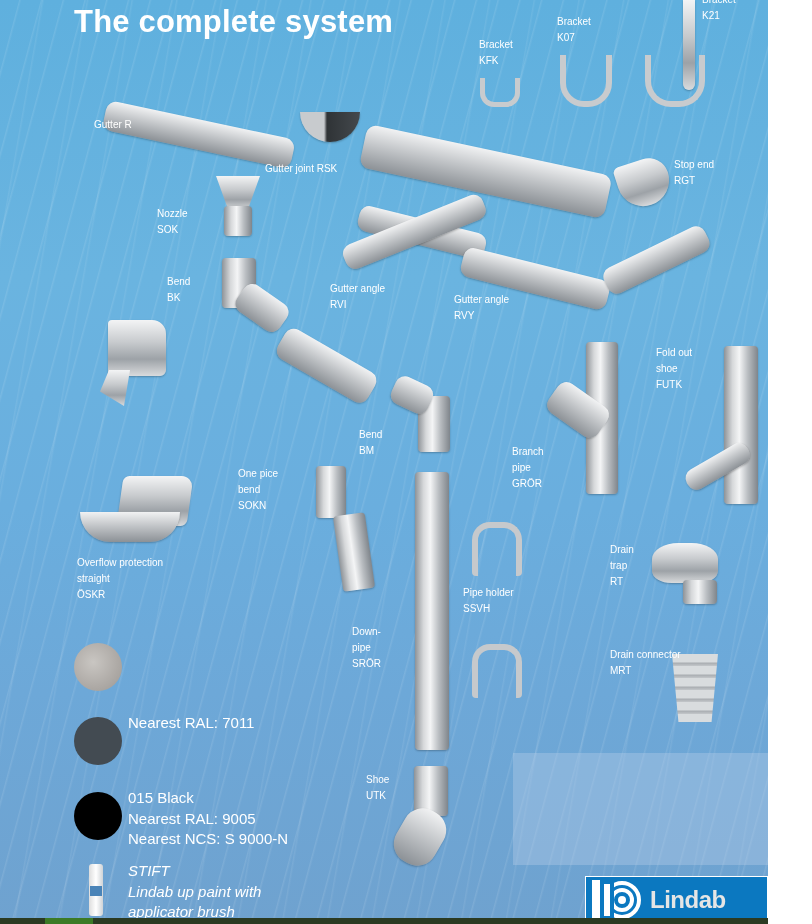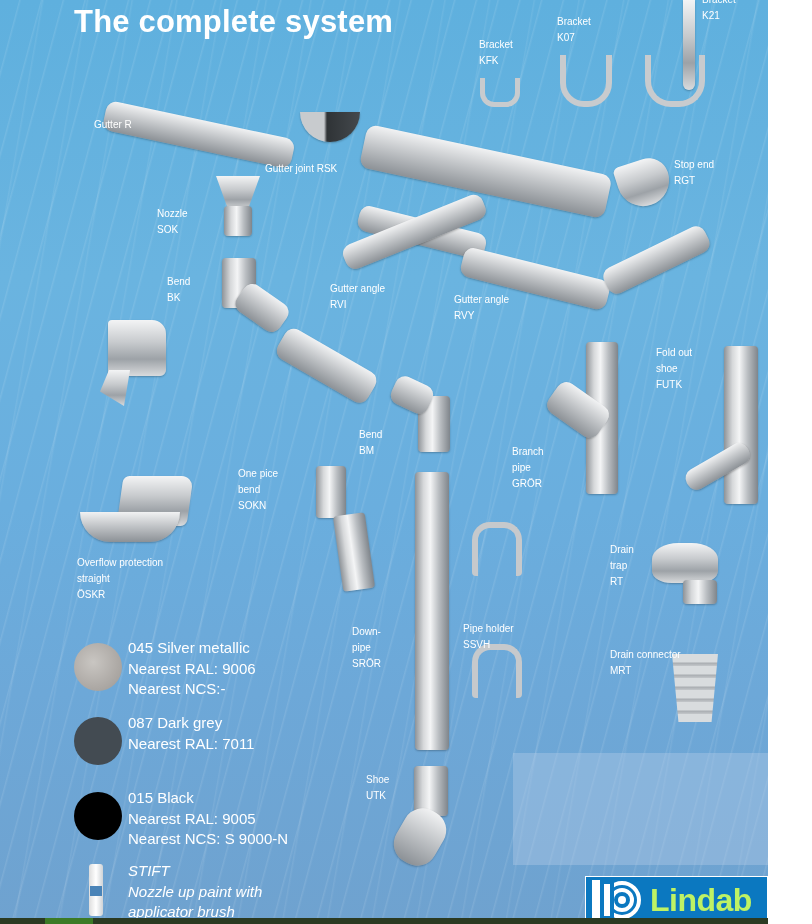--- a/index.html
+++ b/index.html
@@ -21,21 +21,21 @@
   .pipe-v { background: linear-gradient(90deg,#8e9398 0%,#d6d8da 25%,#f4f5f6 45%,#b9bdc1 70%,#7f858b 100%); border-radius:4px; }
   .pipe-d { background: linear-gradient(180deg,#f1f2f3 0%,#c3c6c9 45%,#8c9196 100%); border-radius:10px; }
   .swatch { position:absolute; width:48px; height:48px; border-radius:50%; }
   .sw-silver { background: radial-gradient(circle at 40% 40%, #c9c6c2 0%, #aeaaa6 60%, #9c9894 100%); }
   .sw-grey { background:#434b52; }
   .sw-black { background:#000; }
   .color-txt { position:absolute; color:#fff; font-size:15px; line-height:20.5px; }
   .panel { position:absolute; left:513px; top:753px; width:256px; height:112px; background:rgba(190,210,235,0.35); }
   .logo { position:absolute; left:585px; top:876px; width:183px; height:48px; background:#0b78c0; border:1px solid #fff; box-sizing:border-box; display:flex; align-items:center; }
   .logo-mark { width:52px; height:40px; margin-left:6px; position:relative; }
-  .logo-text { color:#bef264; font-weight:bold; font-size:32px; margin-left:6px; letter-spacing:-0.5px; }
+  .logo-text { color:#e5e5e5; font-weight:bold; font-size:24px; margin-left:6px; letter-spacing:-0.5px; }
   .reg { position:absolute; left:771px; top:876px; color:#fff; font-size:9px; }
   .bottom-strip { position:absolute; left:0; top:918px; width:812px; height:6px; background:#2b3a22; }
   .bottom-strip .green { position:absolute; left:45px; top:0; width:48px; height:6px; background:#3c7a26; }
   .pen { position:absolute; left:89px; top:864px; width:14px; height:52px; border-radius:3px; background:linear-gradient(90deg,#ddd,#fff,#cfd3d6); }
   .pen::after { content:""; position:absolute; left:1px; top:22px; width:12px; height:10px; background:#4a84b8; }
 </style>
 </head>
 <body>
 
 <div class="page">
@@ -123,61 +123,55 @@
 ÖSKR</div>
 
   <div class="metal" style="left:652px;top:543px;width:66px;height:40px;border-radius:40% 40% 30% 30%;"></div>
   <div class="metal pipe-v" style="left:683px;top:580px;width:34px;height:24px;"></div>
   <div class="lbl" style="left:610px;top:542px;">Drain
 trap
 RT</div>
 
   <div class="metal" style="left:472px;top:522px;width:38px;height:48px;border-radius:18px 18px 4px 4px;background:transparent;border:6px solid #c6c9cc;border-bottom:none;box-shadow:none;"></div>
   <div class="metal" style="left:472px;top:644px;width:38px;height:48px;border-radius:18px 18px 4px 4px;background:transparent;border:6px solid #c6c9cc;border-bottom:none;box-shadow:none;"></div>
-  <div class="lbl" style="left:463px;top:621px;">Pipe holder
+  <div class="lbl" style="left:463px;top:585px;">Pipe holder
 SSVH</div>
 
   <div class="metal pipe-v" style="left:415px;top:472px;width:34px;height:278px;"></div>
   <div class="lbl" style="left:352px;top:624px;">Down-
 pipe
 SRÖR</div>
 
   <div class="metal" style="left:672px;top:654px;width:46px;height:68px;clip-path:polygon(0 0,100% 0,86% 100%,14% 100%);background:repeating-linear-gradient(180deg,#d9dcde 0,#d9dcde 8px,#a9adb1 9px,#c4c7ca 12px);"></div>
   <div class="lbl" style="left:610px;top:635px;margin-top:12px;">Drain connector
 MRT</div>
 
   <div class="metal pipe-v" style="left:414px;top:766px;width:34px;height:50px;"></div>
   <div class="metal pipe-d" style="left:398px;top:808px;width:44px;height:58px;border-radius:20px;transform:rotate(30deg);"></div>
   <div class="lbl" style="left:366px;top:772px;">Shoe
 UTK</div>
 
   <div class="swatch sw-silver" style="left:74px;top:643px;"></div>
-  <div class="color-txt" style="left:128px;top:638px;">
-    <div>045 Silver metallic</div>
-    <div>Nearest RAL: 9006</div>
-    <div>Nearest NCS:-</div>
-  </div>
 
   <div class="swatch sw-grey" style="left:74px;top:717px;"></div>
   <div class="color-txt" style="left:128px;top:713px;">
-    <div>087 Dark grey</div>
     <div>Nearest RAL: 7011</div>
   </div>
 
   <div class="swatch sw-black" style="left:74px;top:792px;"></div>
   <div class="color-txt" style="left:128px;top:788px;">
     <div>015 Black</div>
     <div>Nearest RAL: 9005</div>
     <div>Nearest NCS: S 9000-N</div>
   </div>
 
   <div class="pen"></div>
   <div class="color-txt" style="left:128px;top:861px;font-style:italic;">
     <div>STIFT</div>
-    <div>Nozzle up paint with</div>
+    <div>Lindab up paint with</div>
     <div>applicator brush</div>
   </div>
 
   <div class="panel"></div>
 
   <div class="logo">
     <div class="logo-mark">
       <svg width="52" height="40" viewBox="0 0 52 40">
         <rect x="0" y="0" width="8" height="40" fill="#fff"></rect>
         <circle cx="30" cy="20" r="17" fill="none" stroke="#fff" stroke-width="4"></circle>

